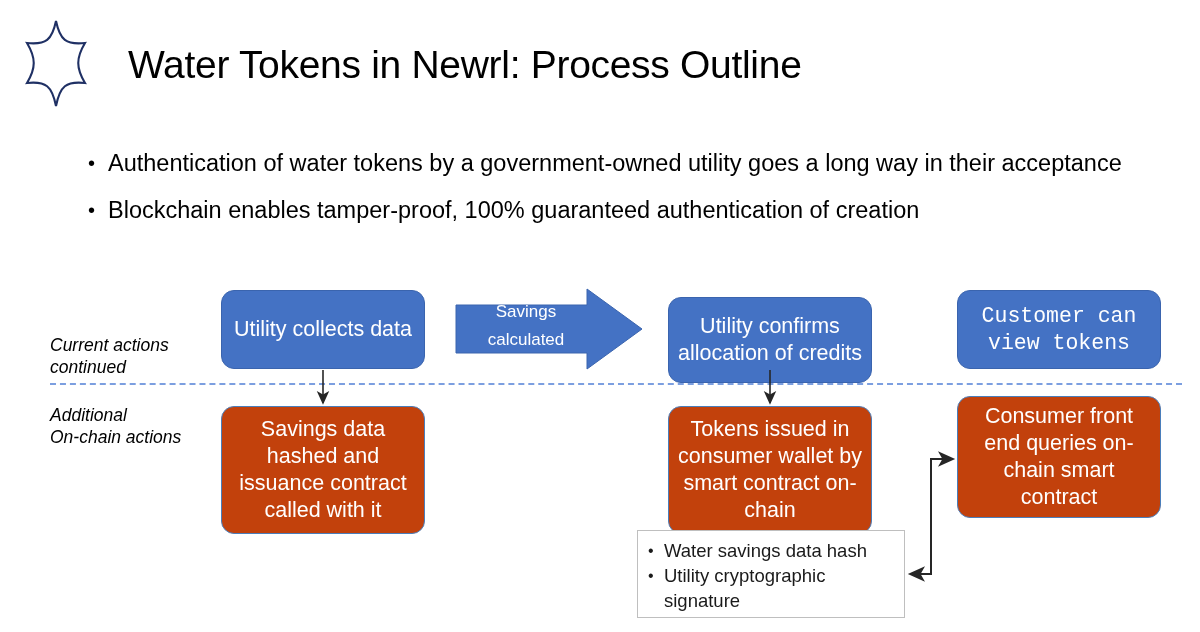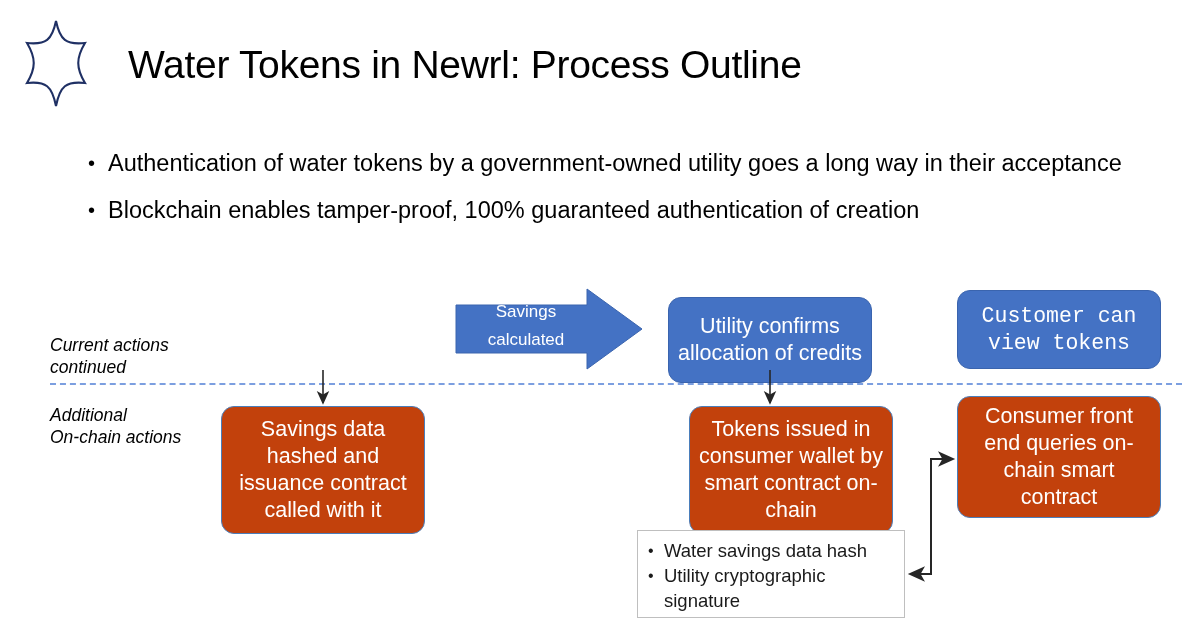--- a/index.html
+++ b/index.html
@@ -110,21 +110,21 @@
     background: #c2410c;
     border: 1.4px solid #4A7EBB;
     font-size: 21.5px;
   }
 
   #node-utility-collects-data { left: 221px; top: 290px; width: 204px; height: 79px; }
   #node-utility-confirms-allocation { left: 668px; top: 297px; width: 204px; height: 86px; }
   #node-customer-view-tokens { left: 957px; top: 290px; width: 204px; height: 79px; font-family: Liberation Mono, monospace; }
 
   #node-savings-data-hashed { left: 221px; top: 406px; width: 204px; height: 128px; }
-  #node-tokens-issued { left: 668px; top: 406px; width: 204px; height: 128px; margin-left: 21px; }
+  #node-tokens-issued { left: 668px; top: 406px; width: 204px; height: 128px; }
   #node-consumer-front-end { left: 957px; top: 396px; width: 204px; height: 122px; }
 
   
   #arrow-savings-calculated {
     position: absolute;
     left: 455px;
     top: 288px;
     width: 188px;
     height: 82px;
   }
@@ -208,20 +208,23 @@
     <div>Current actions</div>
     <div>continued</div>
   </div>
   <div class="lane-label" id="lane-label-additional">
     <div>Additional</div>
     <div>On-chain actions</div>
   </div>
 
   <div id="lane-divider"></div>
 
+  <div class="node node-blue" id="node-utility-collects-data">
+    <span>Utility collects data</span>
+  </div>
   <div class="node node-blue" id="node-utility-confirms-allocation">
     <span>Utility confirms allocation of credits</span>
   </div>
   <div class="node node-blue" id="node-customer-view-tokens">
     <span>Customer can view tokens</span>
   </div>
 
   <div class="node node-green" id="node-savings-data-hashed">
     <span>Savings data hashed and issuance contract called with it</span>
   </div>

